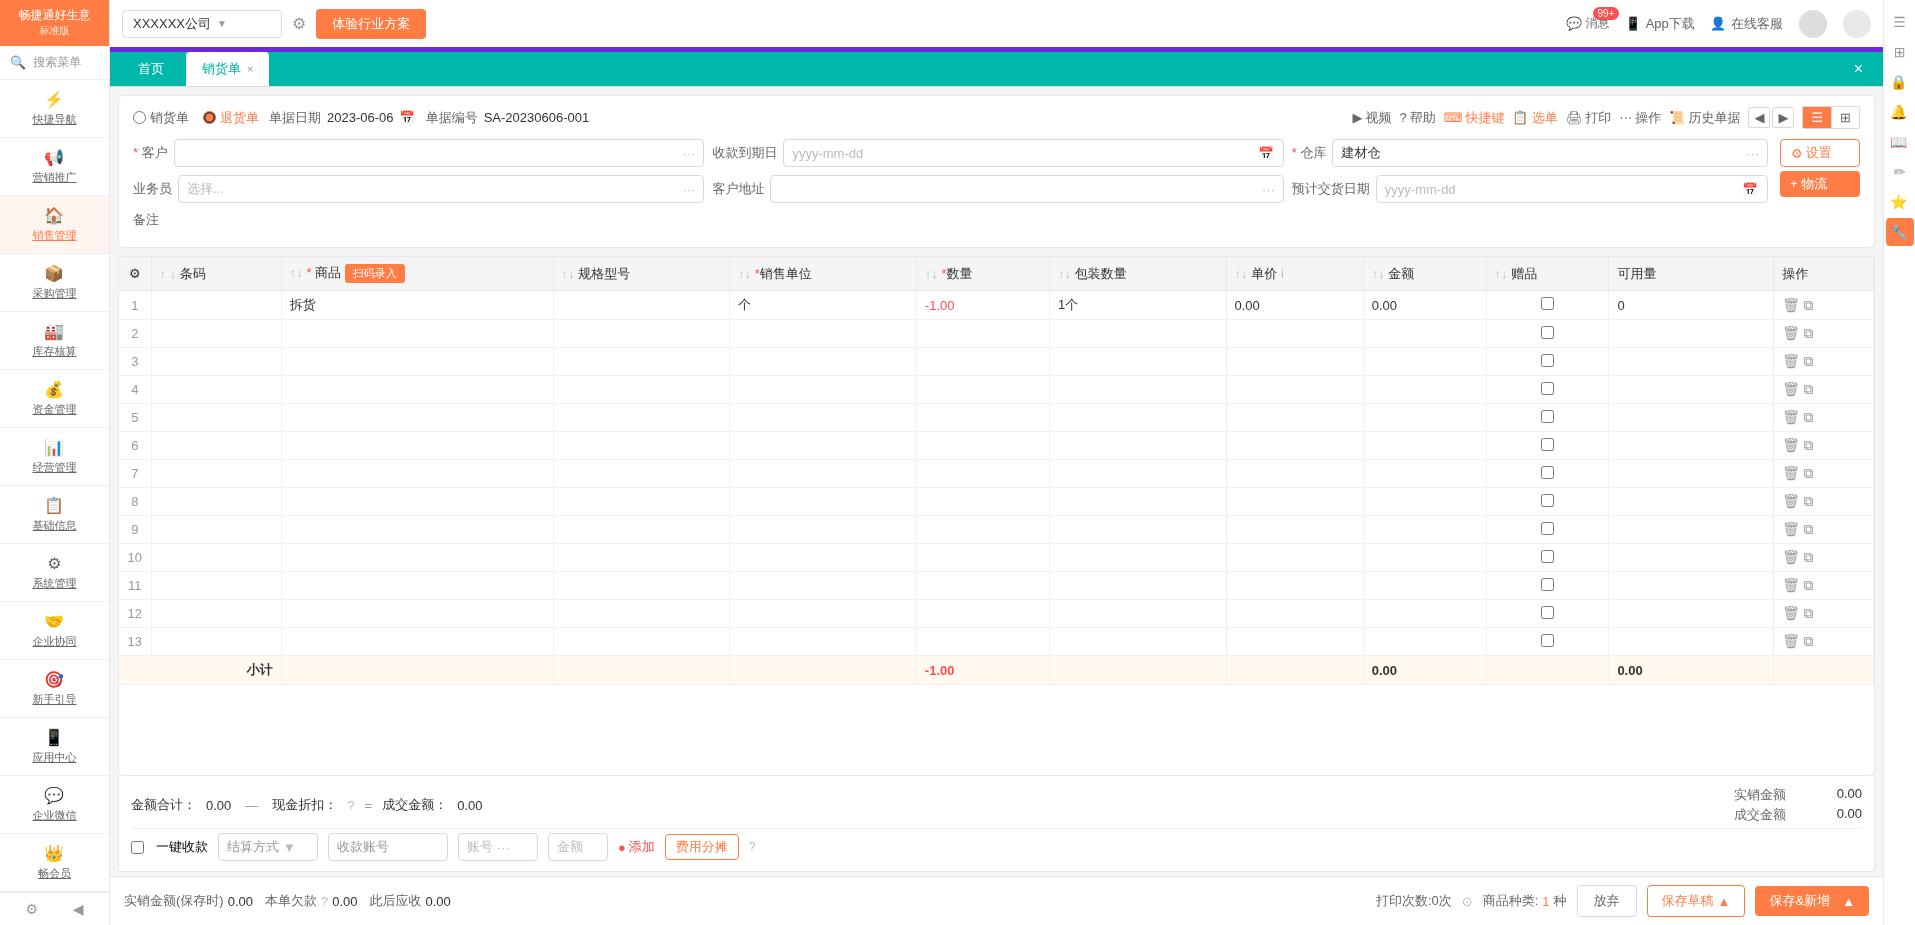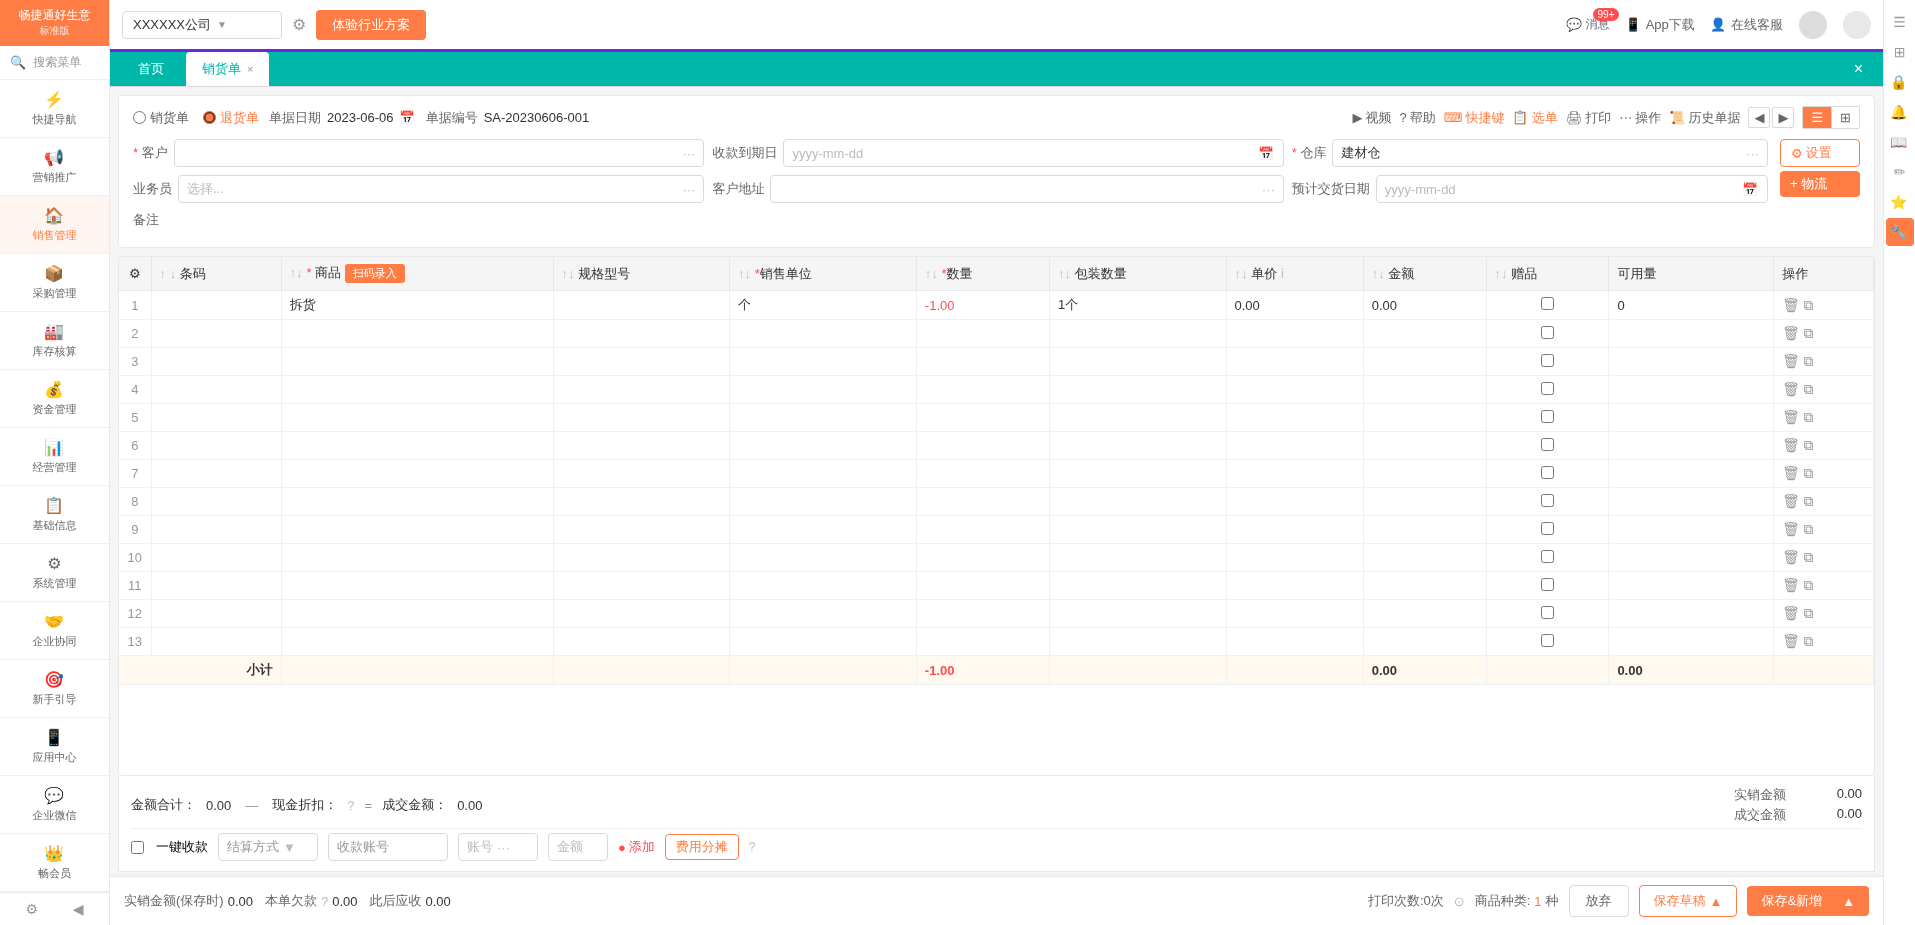--- a/index.html
+++ b/index.html
@@ -6,29 +6,29 @@
     body { background: #f5f5f5; display: flex; height: 925px; overflow: hidden; }
 
     
     .sidebar { width: 110px; background: #fff; display: flex; flex-direction: column; border-right: 1px solid #e8e8e8; flex-shrink: 0; }
     .sidebar-header { background: #ff7d45; color: #fff; padding: 8px 6px; display: flex; flex-direction: column; align-items: center; justify-content: center; height: 52px; }
     .sidebar-header .brand-name { font-size: 12px; font-weight: normal; color: #fff; line-height: 1.3; }
     .sidebar-header .brand-sub { font-size: 10px; color: rgba(255,255,255,0.8); }
     .sidebar-item { display: flex; flex-direction: column; align-items: center; padding: 10px 4px; cursor: pointer; color: #666; gap: 3px; border-bottom: 1px solid #f0f0f0; }
     .sidebar-item.active { background: #fff5f0; color: #ff7d45; }
     .sidebar-item .icon { font-size: 16px; }
-    .sidebar-item .label { font-size: 11px; text-align: center; }
+    .sidebar-item .label { font-size: 11px; text-align: center; text-decoration: underline; }
     .sidebar-bottom { margin-top: auto; display: flex; justify-content: space-around; padding: 8px; border-top: 1px solid #e8e8e8; }
     .sidebar-bottom span { color: #999; cursor: pointer; font-size: 14px; }
 
     
     .main { flex: 1; display: flex; flex-direction: column; overflow: hidden; }
 
     
-    .topbar { height: 52px; background: #fff; display: flex; align-items: center; padding: 0 12px; border-bottom: 3px solid #6d28d9; gap: 10px; }
+    .topbar { height: 52px; background: #fff; display: flex; align-items: center; padding: 0 12px; border-bottom: 5px solid #6d28d9; gap: 10px; }
     .company-select { display: flex; align-items: center; gap: 6px; border: 1px solid #d9d9d9; border-radius: 4px; padding: 4px 10px; min-width: 160px; cursor: pointer; color: #333; }
     .company-select .chevron { color: #999; font-size: 10px; }
     .gear-btn { color: #999; cursor: pointer; font-size: 16px; }
     .trial-btn { background: #ff7d45; color: #fff; border: none; border-radius: 4px; padding: 6px 16px; cursor: pointer; font-size: 13px; }
     .topbar-right { margin-left: auto; display: flex; align-items: center; gap: 16px; color: #666; }
     .topbar-right .msg-badge { position: relative; cursor: pointer; }
     .badge { background: #ff4d4f; color: #fff; border-radius: 10px; padding: 1px 5px; font-size: 10px; position: absolute; top: -8px; right: -10px; }
     .topbar-right .item { display: flex; align-items: center; gap: 4px; cursor: pointer; font-size: 12px; color: #666; }
     .avatar { width: 28px; height: 28px; border-radius: 50%; background: #ddd; }
 
@@ -100,21 +100,21 @@
     .summary-row { display: flex; justify-content: flex-end; gap: 16px; color: #333; font-size: 13px; }
     .summary-row .label { color: #666; }
     .summary-row .value { color: #333; min-width: 60px; text-align: right; }
 
     .bottom-bar { background: #fff; border-top: 1px solid #e8e8e8; padding: 8px 14px; display: flex; align-items: center; gap: 12px; }
     .bottom-stat { display: flex; align-items: center; gap: 4px; font-size: 12px; color: #666; }
     .bottom-stat .num { color: #333; }
     .bottom-bar-right { margin-left: auto; display: flex; align-items: center; gap: 10px; font-size: 12px; color: #666; }
     .btn-abandon { border: 1px solid #d9d9d9; background: #fff; color: #666; border-radius: 4px; padding: 6px 16px; cursor: pointer; text-align: center; }
     .btn-save-draft { border: 1px solid #ff7d45; background: #fff; color: #ff7d45; border-radius: 4px; padding: 6px 14px; cursor: pointer; display: flex; align-items: center; gap: 4px; }
-    .btn-save-new { background: #ff7d45; color: #fff; border: none; border-radius: 4px; padding: 6px 14px; cursor: pointer; display: flex; align-items: center; gap: 20px; text-align: right; }
+    .btn-save-new { background: #ff7d45; color: #fff; border: none; border-radius: 4px; padding: 6px 14px; cursor: pointer; display: flex; align-items: center; gap: 12px; text-align: right; }
 
     
     .right-toolbar { width: 32px; background: #fff; border-left: 1px solid #e8e8e8; display: flex; flex-direction: column; align-items: center; padding: 8px 0; gap: 2px; }
     .right-tool-btn { width: 28px; height: 28px; display: flex; align-items: center; justify-content: center; cursor: pointer; color: #999; border-radius: 4px; font-size: 14px; }
     .right-tool-btn.active-orange { background: #ff7d45; color: #fff; }
 
     .expense-tag-btn { border: 1px solid #ff7d45; color: #ff7d45; border-radius: 4px; padding: 3px 10px; cursor: pointer; font-size: 12px; }
 
     .help-icon { color: #bbb; cursor: pointer; font-size: 12px; }
 

